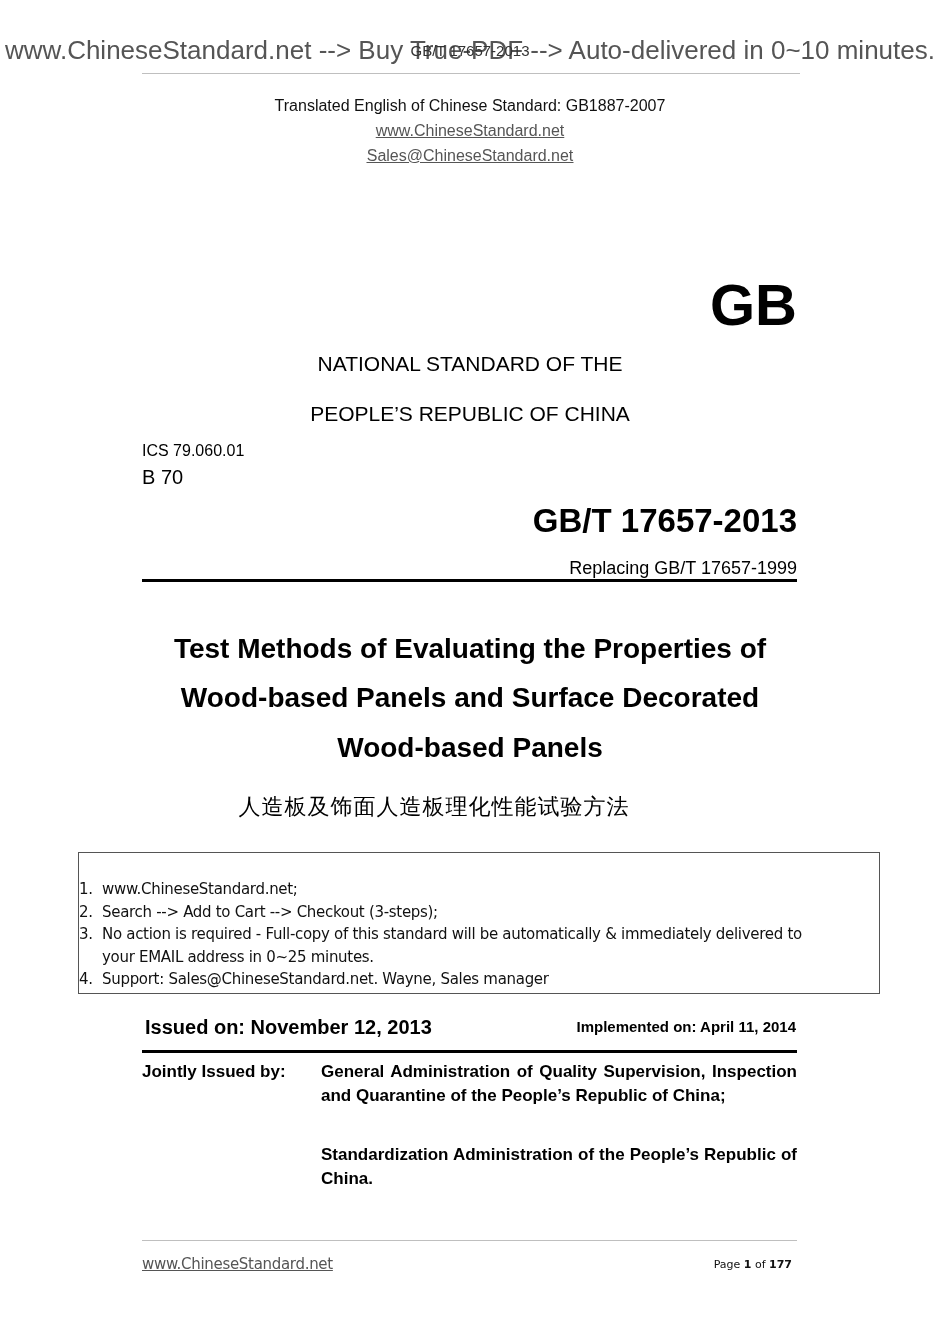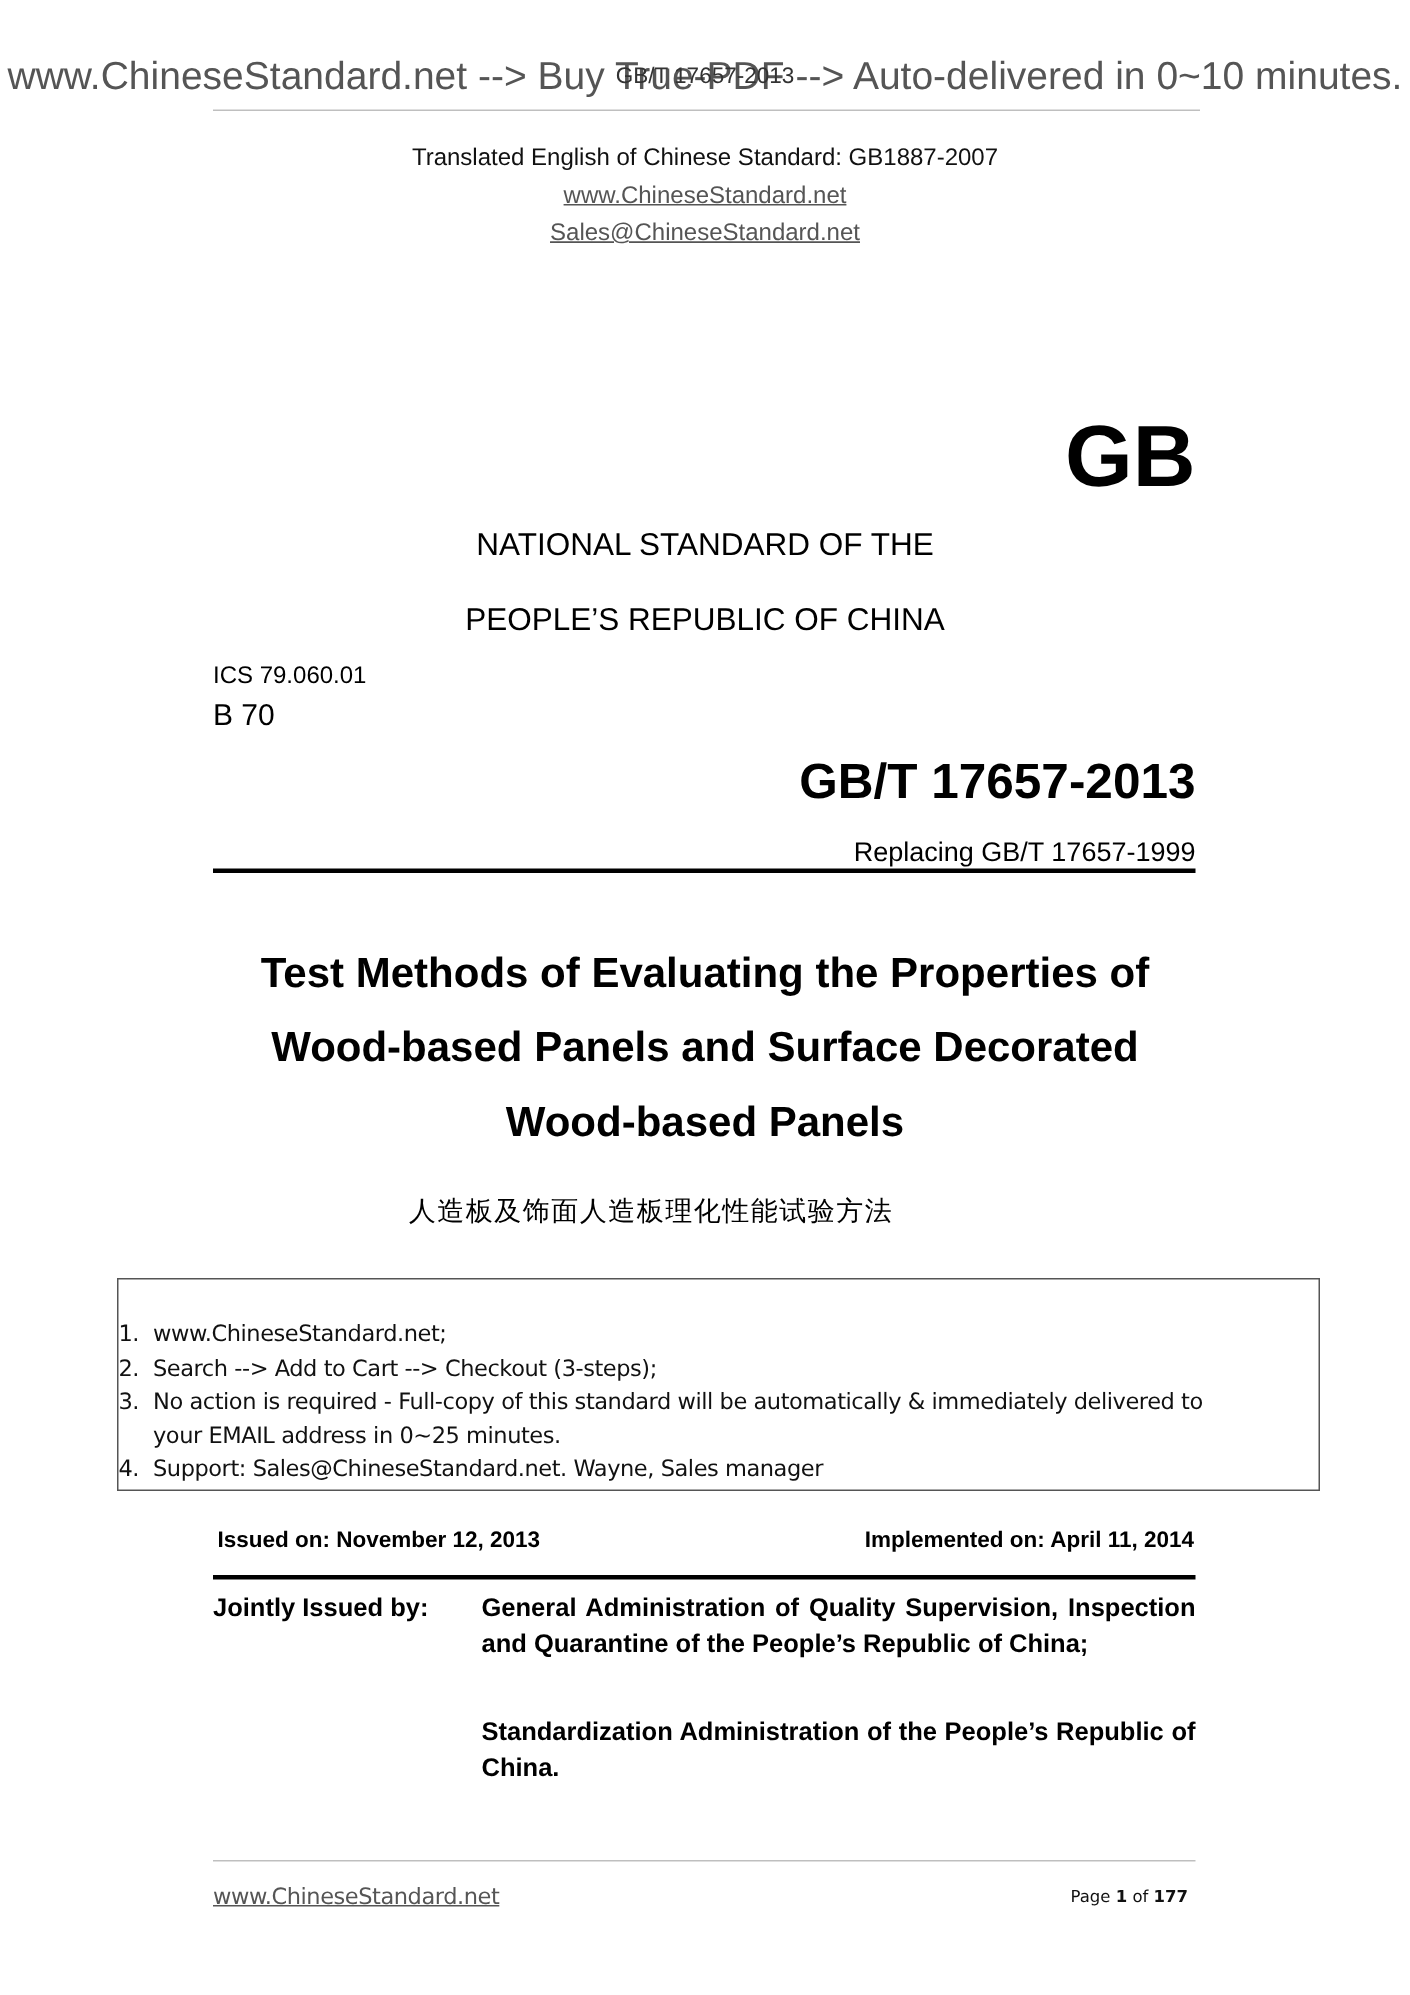--- a/index.html
+++ b/index.html
@@ -36,37 +36,37 @@
 
     .std-no { right: 143px; top: 500px; font-size: 33px; font-weight: bold; line-height: 42px; }
     .replacing { right: 143px; top: 557px; font-size: 18px; line-height: 22px; }
     .rule-thick1 { left: 142px; width: 655px; top: 579px; height: 3px; background: #000; }
 
     .title-line { left: 0; width: 940px; text-align: center; font-size: 28px; font-weight: bold; line-height: 34px; }
     .t1 { top: 632px; }
     .t2 { top: 681px; }
     .t3 { top: 731px; }
 
-    .cn-title { left: 0; width: 868px; top: 792px; text-align: center; font-size: 18px; line-height: 30px; letter-spacing: 1px; }
+    .cn-title { left: 0; width: 868px; top: 792px; text-align: center; font-size: 22px; line-height: 30px; letter-spacing: 1px; }
 
     .buy-box {
       left: 78px; top: 852px; width: 802px; height: 142px;
       border: 1px solid #555;
       font-family: "DejaVu Sans", sans-serif;
     }
     .buy-title {
       position: absolute; left: 0; width: 100%; top: 1px; text-align: center;
       font-size: 18px; font-weight: bold; color: #595959; line-height: 22px; letter-spacing: -0.4px;
     }
     .buy-list { position: absolute; left: 0; top: 25px; width: 100%; list-style: none; }
     .buy-item { font-size: 15px; line-height: 22.6px; color: #111; letter-spacing: -0.3px; white-space: nowrap; }
     .buy-num { display: inline-block; width: 23px; }
     .buy-cont { padding-left: 23px; }
 
-    .issued { left: 145px; top: 1016px; font-size: 15px; font-weight: bold; line-height: 22px; }
+    .issued { left: 145px; top: 1016px; font-size: 20px; font-weight: bold; line-height: 22px; }
     .implemented { right: 144px; top: 1016px; font-size: 15px; font-weight: bold; line-height: 22px; }
     .rule-thick2 { left: 142px; width: 655px; top: 1050px; height: 3px; background: #000; }
 
     .jointly { left: 142px; top: 1060px; font-size: 17px; font-weight: bold; line-height: 24px; }
     .issuer {
       left: 321px; width: 476px; font-size: 17px; font-weight: bold; line-height: 24.3px;
       text-align: justify;
     }
     .issuer1 { top: 1060px; }
     .issuer2 { top: 1143px; }

